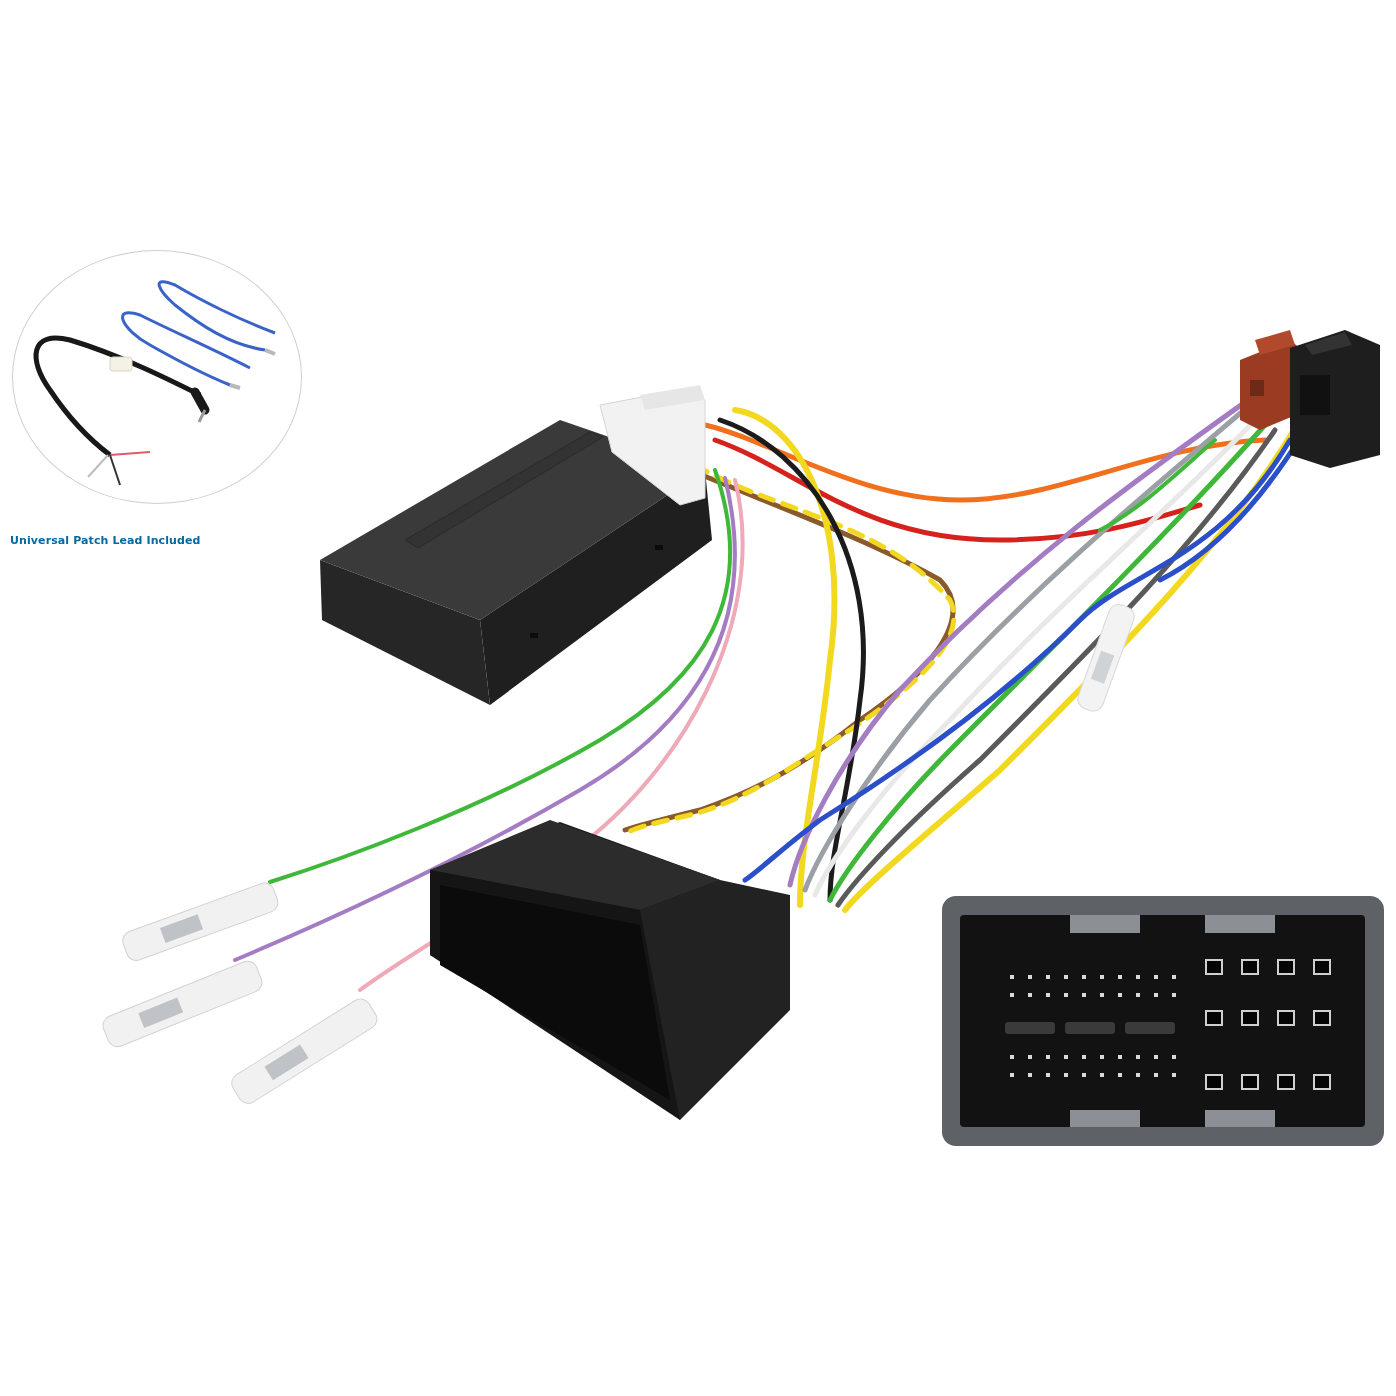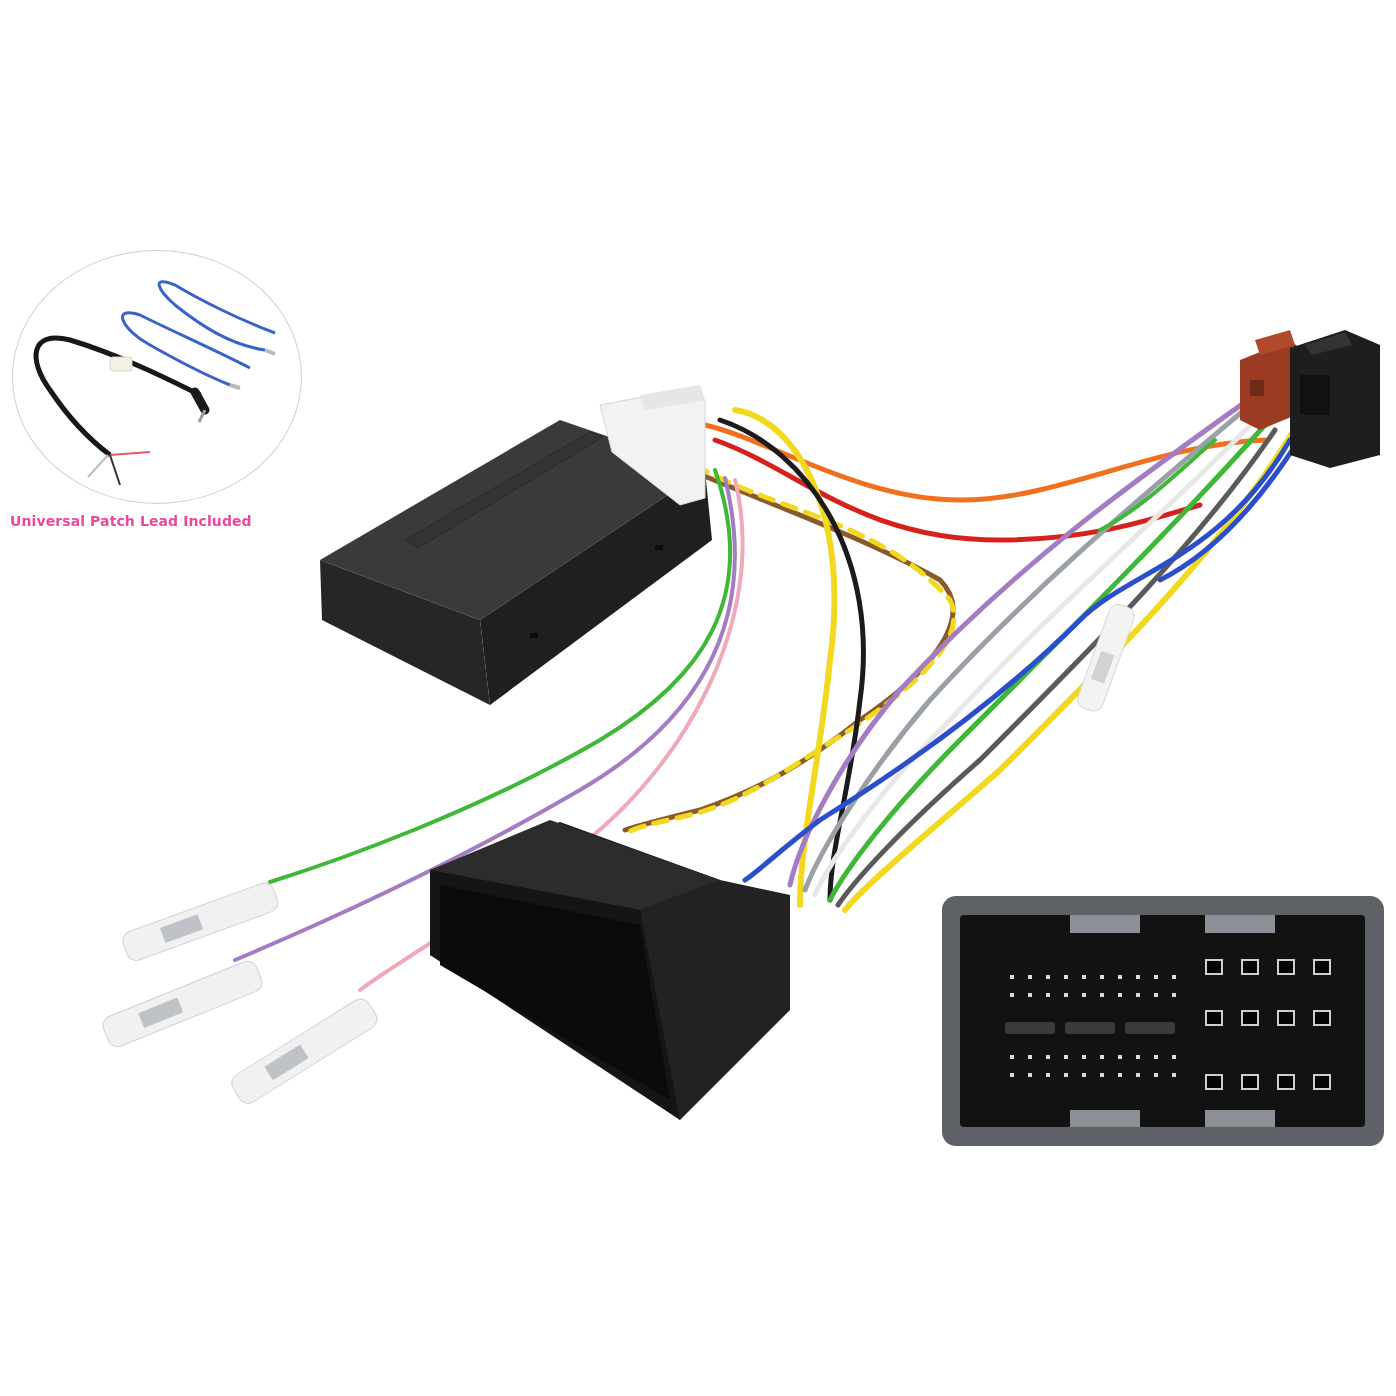--- a/index.html
+++ b/index.html
@@ -1,20 +1,20 @@
 <!DOCTYPE html>
 <html><head>
   <meta charset="utf-8">
   <style>
     html, body { margin: 0; padding: 0; background: #ffffff; }
     .stage { position: relative; width: 1396px; height: 1396px; overflow: hidden; background: #ffffff; }
     .inset { position: absolute; left: 12px; top: 250px; width: 288px; height: 252px; border-radius: 50%;
              border: 1.5px solid #cfcfcf; background: #ffffff; }
-    .caption { position: absolute; left: 10px; top: 513px; width: 300px; text-align: left;
-               font-family: "DejaVu Sans", sans-serif; font-weight: bold; font-size: 14px; color: #ec4899; letter-spacing: 0.1px; }
+    .caption { position: absolute; left: 10px; top: 534px; width: 300px; text-align: left;
+               font-family: "DejaVu Sans", sans-serif; font-weight: bold; font-size: 11px; color: #0369a1; letter-spacing: 0.1px; }
     svg { position: absolute; left: 0; top: 0; }
   </style>
 </head>
 <body>
 
 <div class="stage">
 
   <div class="inset"></div>
   <svg width="1396" height="1396" viewBox="0 0 1396 1396">
 

